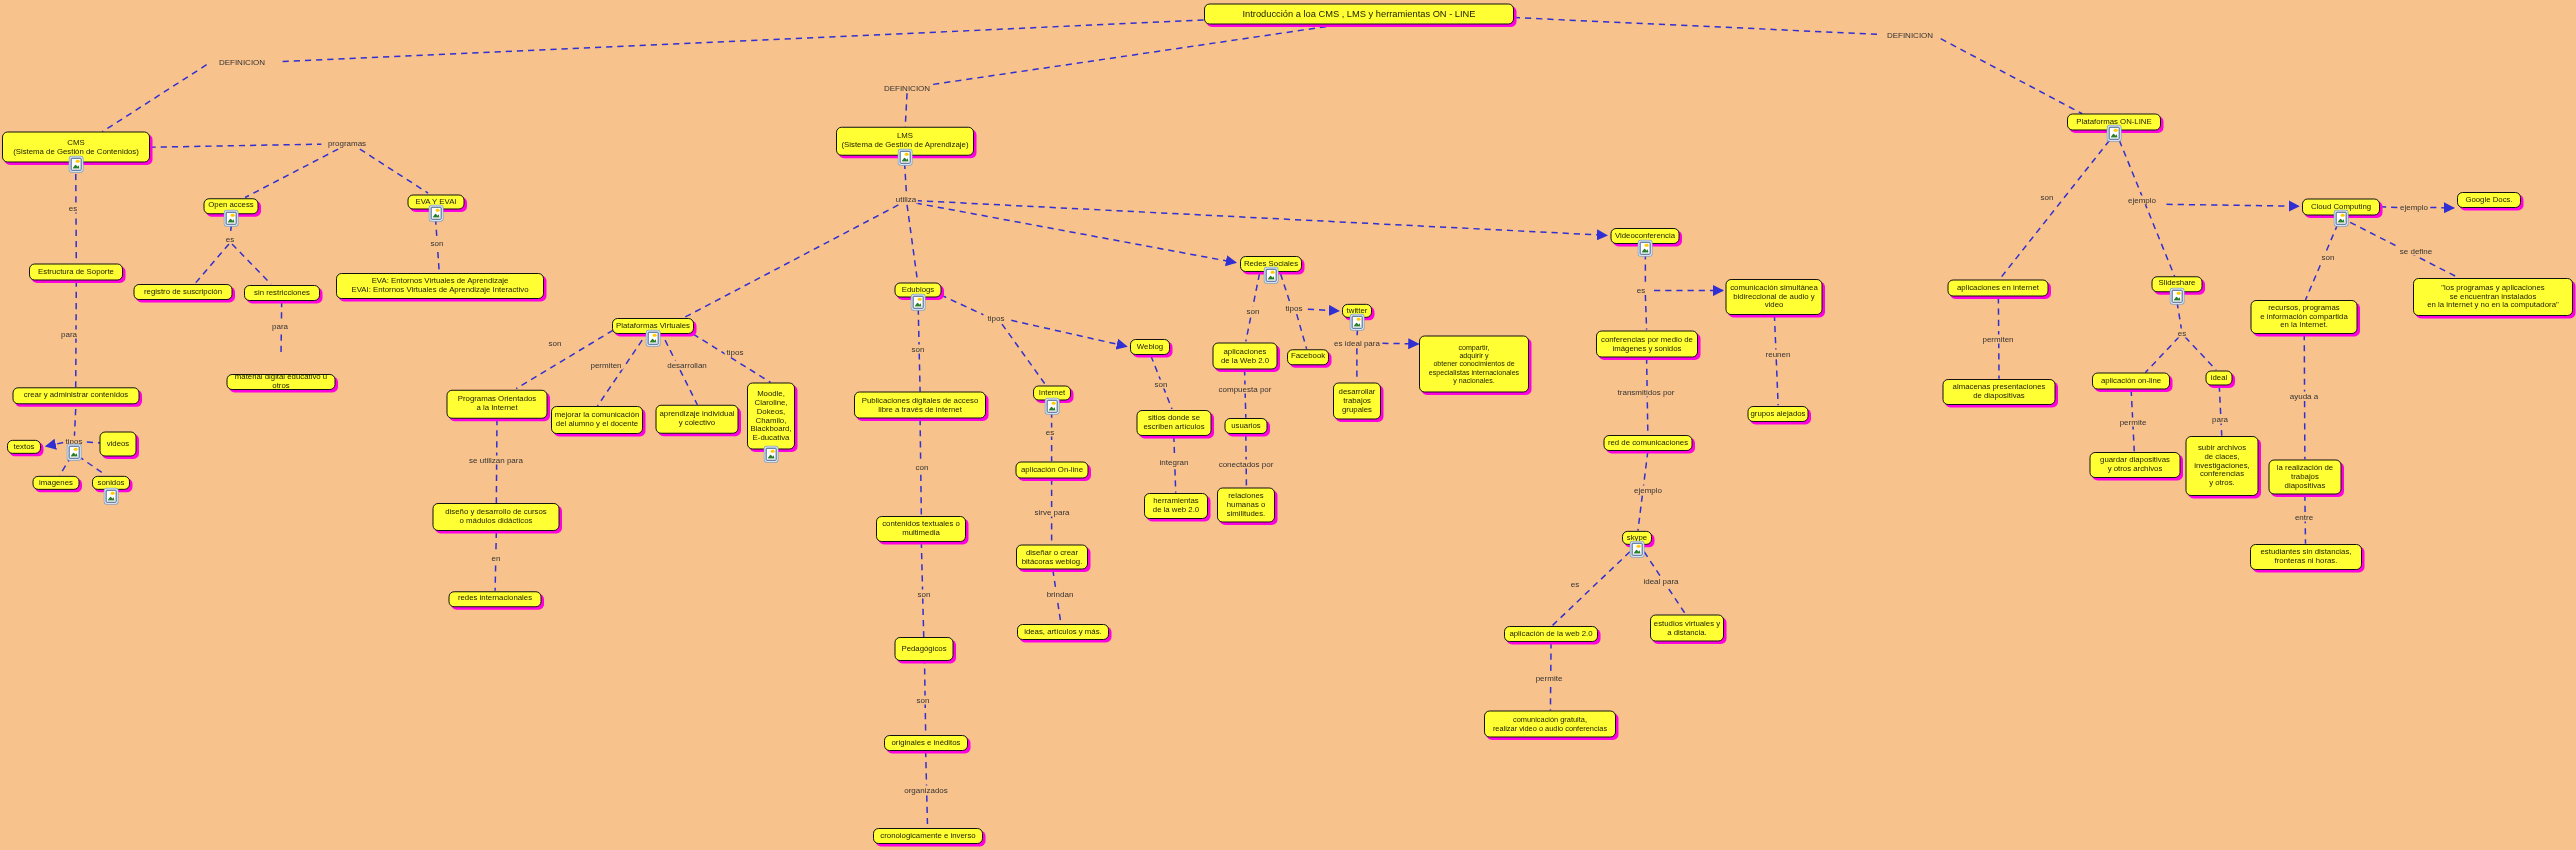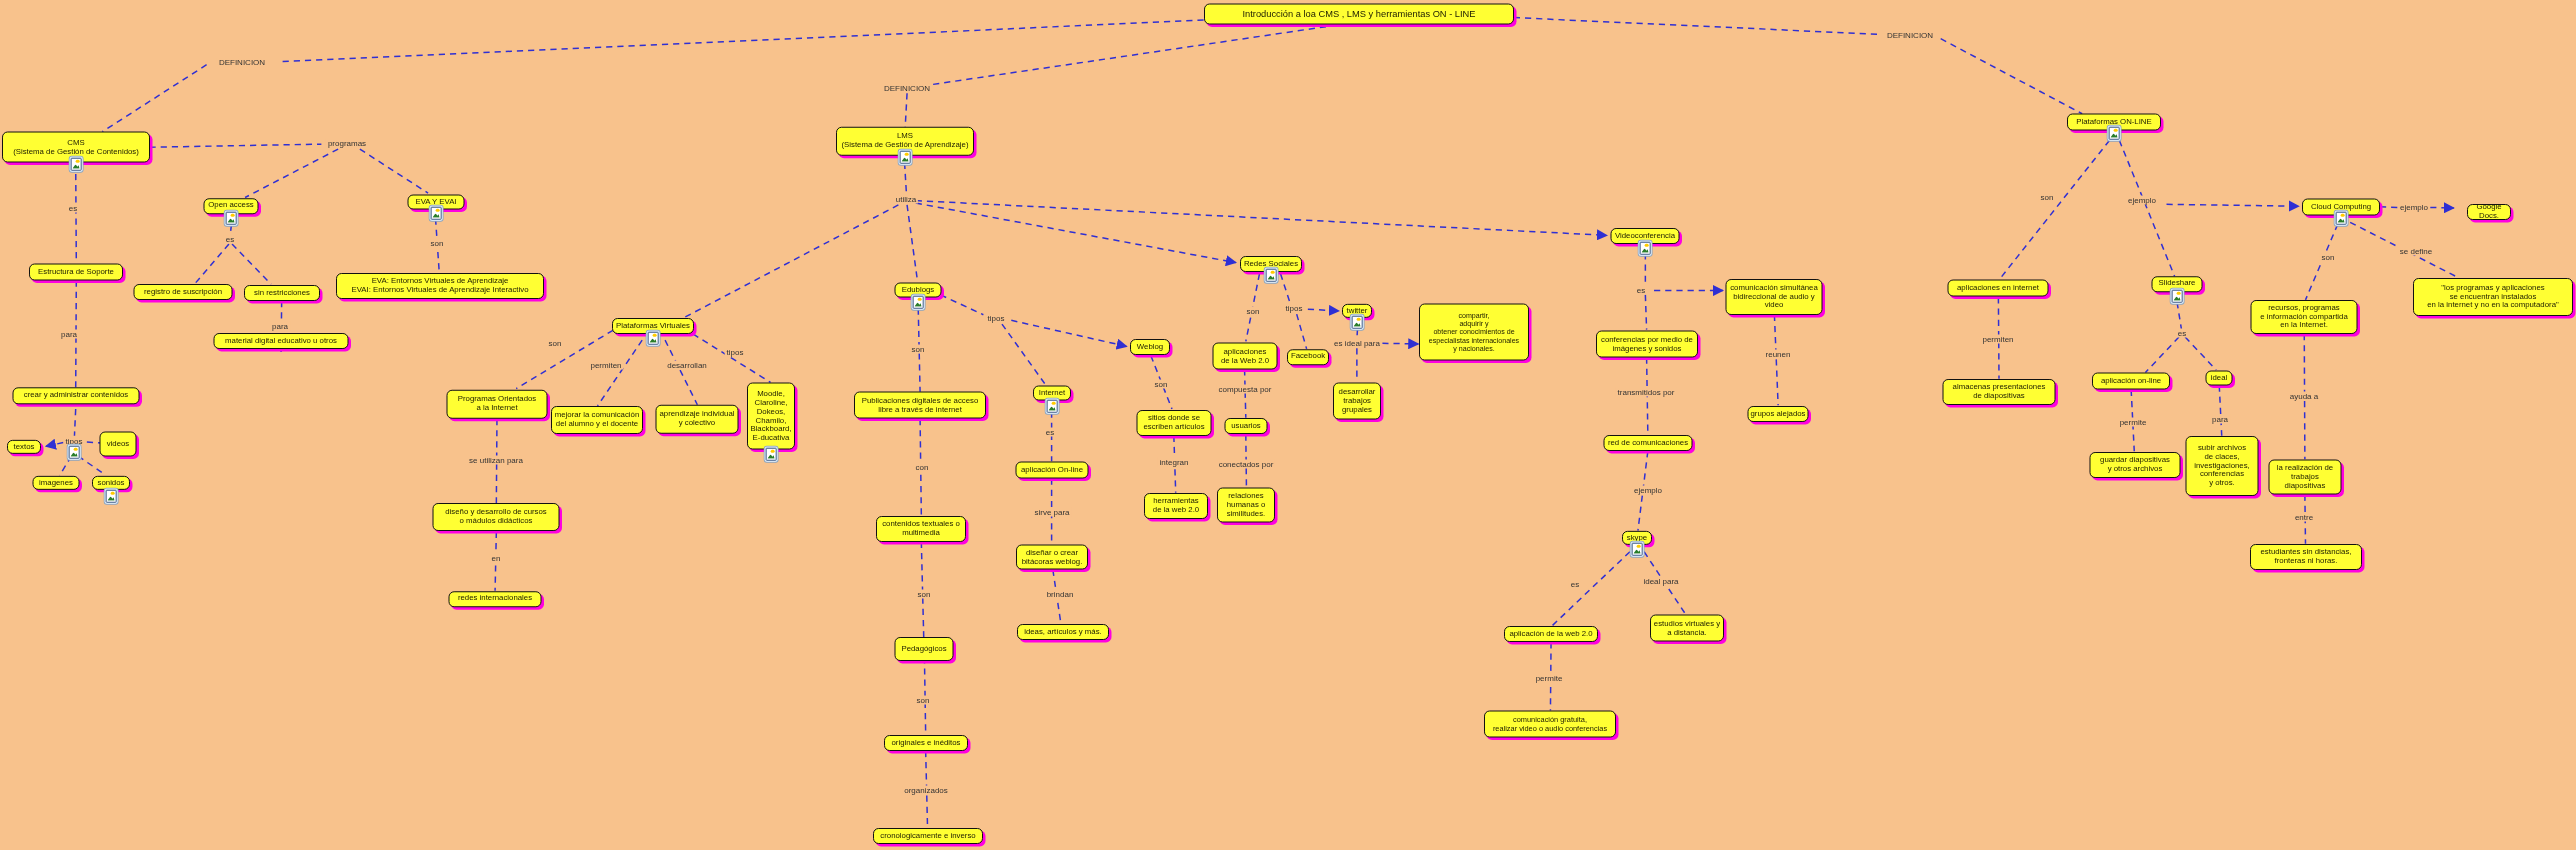--- a/index.html
+++ b/index.html
@@ -201,21 +201,21 @@
 (Sistema de Gestión de Contenidos)</div>
 <div class="node" style="left:76px;top:272px;width:94px;height:17px">Estructura de Soporte</div>
 <div class="node" style="left:76px;top:396px;width:127px;height:17.4px">crear y administrar contenidos</div>
 <div class="node" style="left:24px;top:447px;width:34px;height:14.3px">textos</div>
 <div class="node" style="left:118px;top:444px;width:37px;height:25px">videos</div>
 <div class="node" style="left:56px;top:483px;width:47px;height:14.3px">imagenes</div>
 <div class="node" style="left:111px;top:483px;width:38px;height:14.3px">sonidos</div>
 <div class="node" style="left:231px;top:206px;width:55px;height:15.5px">Open access</div>
 <div class="node" style="left:183px;top:292px;width:99px;height:16px">registro de suscripción</div>
 <div class="node" style="left:282px;top:293px;width:76px;height:16px">sin restricciones</div>
-<div class="node" style="left:281px;top:341px;width:135px;height:16px">material digital educativo u otros</div>
+<div class="node" style="left:281px;top:382px;width:109px;height:16px">material digital educativo u otros</div>
 <div class="node" style="left:436px;top:202px;width:57px;height:15px">EVA Y EVAI</div>
 <div class="node" style="left:440px;top:286px;width:208px;height:26px">EVA: Entornos Virtuales de Aprendizaje
 EVAI: Entornos Virtuales de Aprendizaje Interactivo</div>
 <div class="node" style="left:905px;top:141px;width:138px;height:28.5px">LMS
 (Sistema de Gestión de Aprendizaje)</div>
 <div class="node" style="left:653px;top:326px;width:82px;height:16px">Plataformas Virtuales</div>
 <div class="node" style="left:497px;top:404px;width:101px;height:28.5px">Programas Orientados
 a la Internet</div>
 <div class="node" style="left:496px;top:517px;width:127px;height:28px">diseño y desarrollo de cursos
 o mádulos didácticos</div>
@@ -250,21 +250,21 @@
 de la web 2.0</div>
 <div class="node" style="left:1245px;top:356px;width:65px;height:27px">aplicaciones
 de la Web 2.0</div>
 <div class="node" style="left:1246px;top:426px;width:43px;height:16px">usuarios</div>
 <div class="node" style="left:1246px;top:505px;width:58px;height:35px">relaciones
 humanas o
 similitudes.</div>
 <div class="node" style="left:1271px;top:264px;width:62px;height:16px">Redes Sociales</div>
 <div class="node" style="left:1357px;top:311px;width:30px;height:14.3px">twitter</div>
 <div class="node" style="left:1308px;top:357px;width:42px;height:15.5px">Facebook</div>
-<div class="node" style="left:1474px;top:332px;width:110px;height:57px;font-size:7.1px">compartir,
+<div class="node" style="left:1474px;top:364px;width:110px;height:57px;font-size:7.1px">compartir,
 adquirir y
 obtener conocimientos de
 especialistas internacionales
 y nacionales.</div>
 <div class="node" style="left:1357px;top:401px;width:48px;height:37px">desarrollar
 trabajos
 grupales</div>
 <div class="node" style="left:1645px;top:236px;width:69px;height:16px">Videoconferencia</div>
 <div class="node" style="left:1774px;top:297px;width:97px;height:36px">comunicación simultánea
 bidireccional de audio y
@@ -287,21 +287,21 @@
 <div class="node" style="left:2131px;top:381px;width:78px;height:17px">aplicación on-line</div>
 <div class="node" style="left:2219px;top:378px;width:27px;height:15px">ideal</div>
 <div class="node" style="left:2135px;top:465px;width:91px;height:26px">guardar diapositivas
 y otros archivos</div>
 <div class="node" style="left:2222px;top:466px;width:73px;height:60px">subir archivos
 de claces,
 investigaciones,
 conferencias
 y otros.</div>
 <div class="node" style="left:2341px;top:207px;width:78px;height:17px">Cloud Computing</div>
-<div class="node" style="left:2489px;top:212px;width:44px;height:16px">Google Docs.</div>
+<div class="node" style="left:2489px;top:200px;width:64px;height:16px">Google Docs.</div>
 <div class="node" style="left:2304px;top:317px;width:107px;height:34px">recursos, programas
 e información compartida
 en la Internet.</div>
 <div class="node" style="left:2493px;top:297px;width:160px;height:38px">"los programas y aplicaciones
 se encuentran instalados
 en la internet y no en la computadora"</div>
 <div class="node" style="left:2305px;top:477px;width:73px;height:35px">la realización de
 trabajos
 diapositivas</div>
 <div class="node" style="left:2306px;top:557px;width:112px;height:26px">estudiantes sin distancias,

